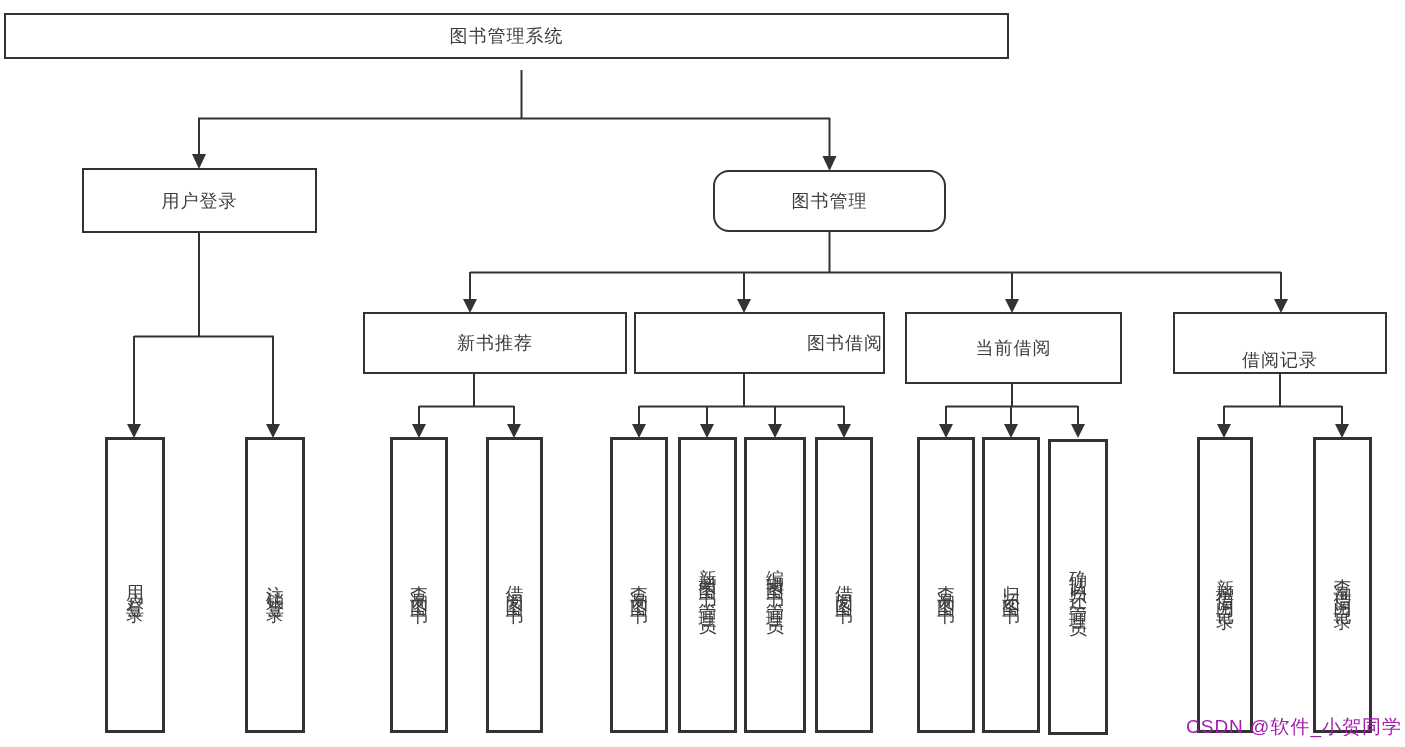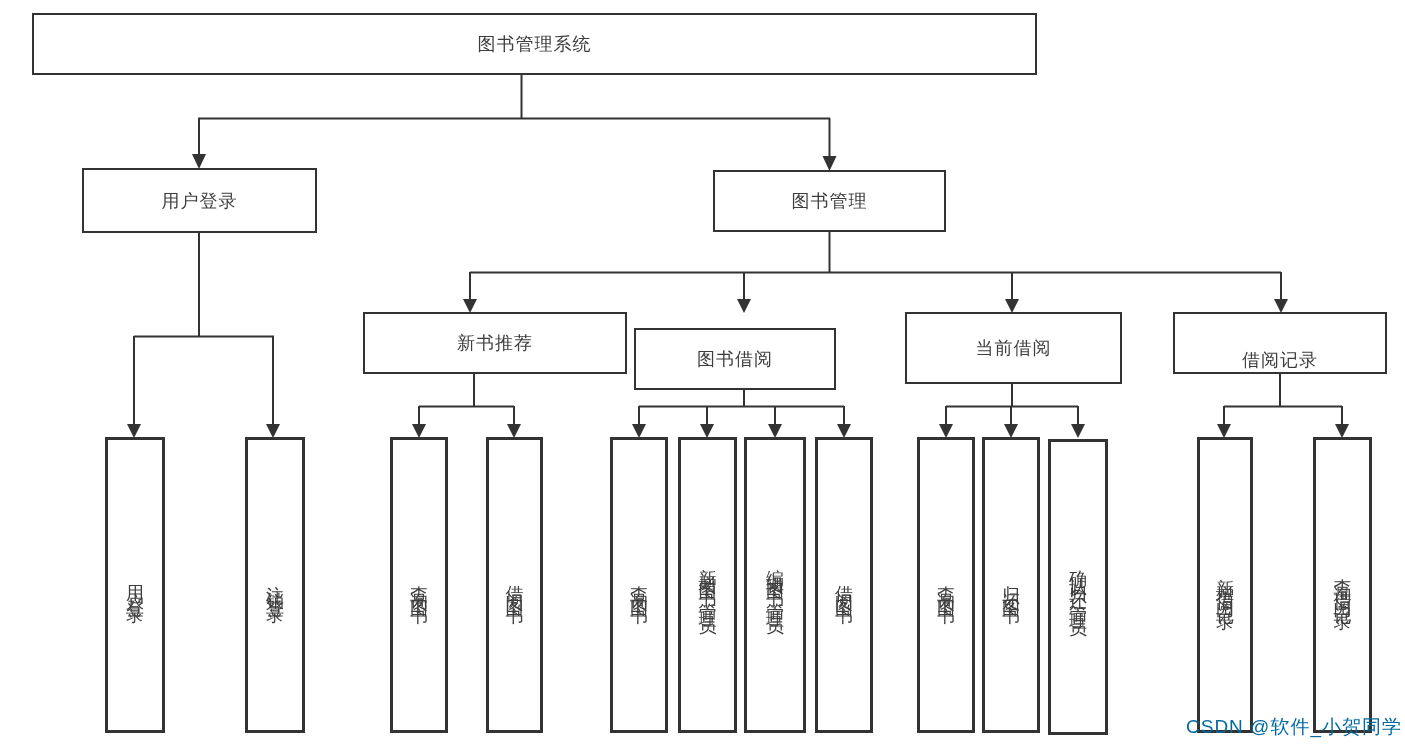--- a/index.html
+++ b/index.html
@@ -43,21 +43,21 @@
     writing-mode: vertical-rl;
     text-orientation: mixed;
     letter-spacing: 7px;
     line-height: 1;
   }
   .watermark {
     position: absolute;
     left: 1186px;
     top: 714px;
     font-size: 19px;
-    color: #0369a1;
+    color: #a21caf;
     letter-spacing: 1px;
     white-space: nowrap;
   }
 </style>
 </head>
 <body>
 
 <div class="canvas">
 
   <svg class="connectors" viewBox="0 0 1405 747" xmlns="http://www.w3.org/2000/svg">
@@ -119,35 +119,35 @@
       <polygon points="768,424 782,424 775,438"></polygon>
       <polygon points="837,424 851,424 844,438"></polygon>
       <polygon points="939,424 953,424 946,438"></polygon>
       <polygon points="1004,424 1018,424 1011,438"></polygon>
       <polygon points="1071,424 1085,424 1078,438"></polygon>
       <polygon points="1217,424 1231,424 1224,438"></polygon>
       <polygon points="1335,424 1349,424 1342,438"></polygon>
     </g>
   </svg>
 
-  <div class="box" style="left:32px; top:13px; width:1005px; height:62px;">
+  <div class="box" style="left:4px; top:13px; width:1005px; height:46px;">
     <span>图书管理系统</span>
   </div>
 
   <div class="box" style="left:82px; top:168px; width:235px; height:65px;">
     <span>用户登录</span>
   </div>
-  <div class="box" style="left:713px; top:170px; width:233px; height:62px;">
+  <div class="box" style="left:713px; top:170px; width:233px; height:62px;border-radius:16px;">
     <span>图书管理</span>
   </div>
 
   <div class="box" style="left:363px; top:312px; width:264px; height:62px;">
     <span>新书推荐</span>
   </div>
-  <div class="box" style="left:634px; top:328px; width:202px; height:62px;">
+  <div class="box" style="left:634px; top:312px; width:251px; height:62px;justify-content:flex-end;">
     <span>图书借阅</span>
   </div>
   <div class="box" style="left:905px; top:312px; width:217px; height:72px;">
     <span>当前借阅</span>
   </div>
   <div class="box" style="left:1173px; top:312px; width:214px; height:62px;align-items:flex-end;">
     <span>借阅记录</span>
   </div>
 
   <div class="vbox" style="left:105px; top:437px; width:60px; height:296px;">

